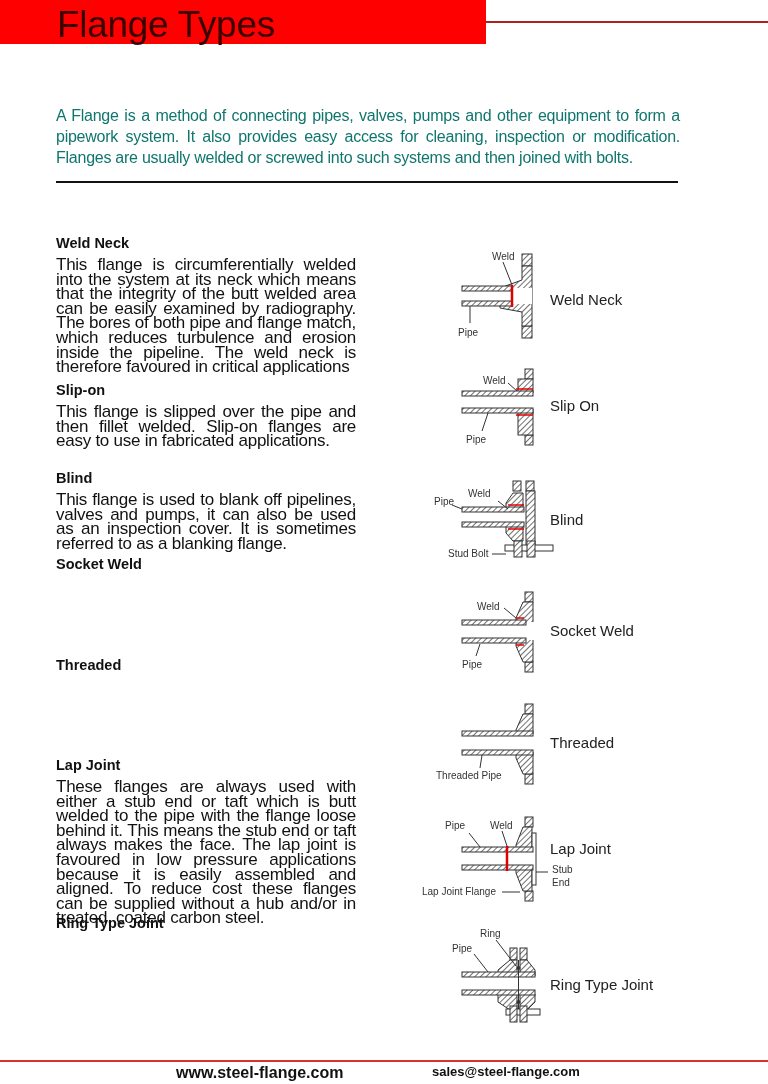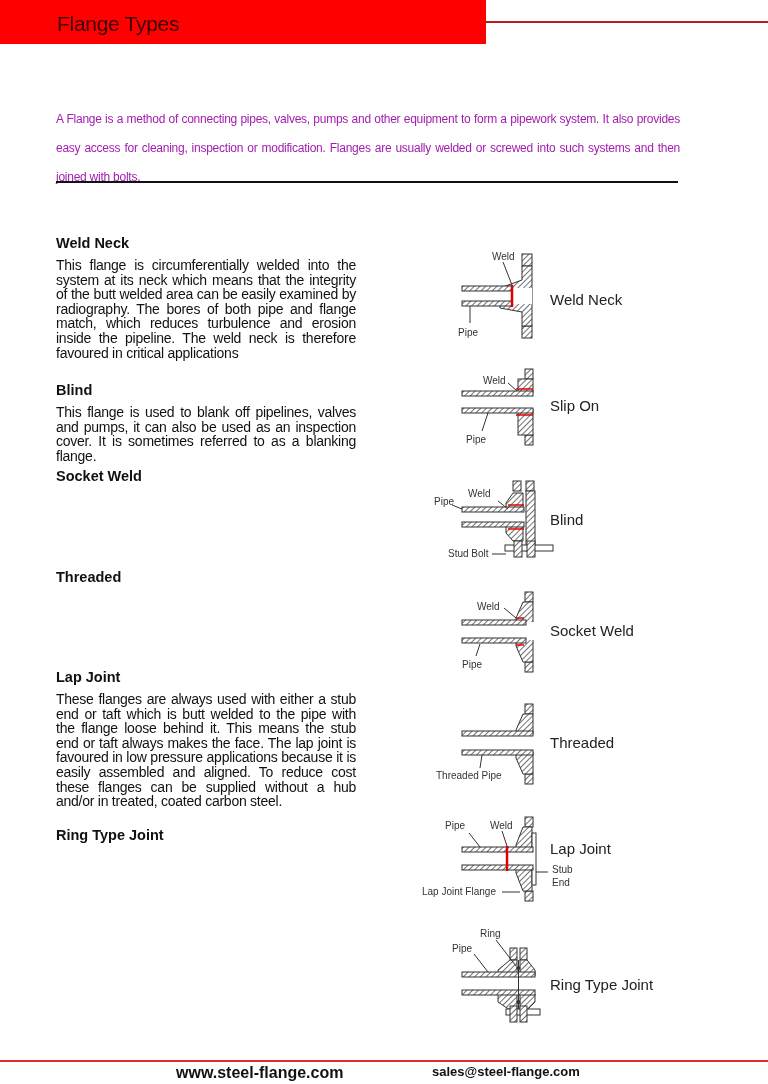--- a/index.html
+++ b/index.html
@@ -1,26 +1,26 @@
 <!DOCTYPE html>
 <html><head>
 <meta charset="utf-8">
 <style>
   html, body { margin:0; padding:0; background:#fff; }
   body { width:768px; height:1084px; position:relative; overflow:hidden;
          font-family:"Liberation Sans", sans-serif; color:#111; }
   .hdr-box { position:absolute; left:0; top:0; width:486px; height:44px; background:#ff0000; }
-  .hdr-title { position:absolute; left:57px; top:12px; font-size:21px; color:#3a0000; letter-spacing:-0.3px; }
+  .hdr-title { position:absolute; left:57px; top:4px; font-size:37px; color:#3a0000; letter-spacing:-0.3px; }
   .hdr-line { position:absolute; left:486px; top:21px; width:282px; height:2px; background:#b02020; }
-  .intro { position:absolute; left:56px; top:105px; width:624px; font-size:12px; line-height:29px;
-           text-align:justify; letter-spacing:-0.25px; color:#a21caf; }
+  .intro { position:absolute; left:56px; top:105px; width:624px; font-size:16px; line-height:21px;
+           text-align:justify; letter-spacing:-0.25px; color:#0f766e; }
   .intro-rule { position:absolute; left:56px; top:181px; width:622px; height:2px; background:#111; }
   .left-col { position:absolute; left:56px; top:234px; width:300px; }
   .sec h3 { margin:0; font-size:14.5px; font-weight:bold; color:#111; line-height:18px; }
-  .sec p { margin:6px 0 0 0; font-size:14px; line-height:14.6px; text-align:justify; letter-spacing:-0.25px; color:#111; }
+  .sec p { margin:6px 0 0 0; font-size:17px; line-height:14.6px; text-align:justify; letter-spacing:-0.25px; color:#111; }
   .diagram { position:absolute; left:410px; width:250px; }
   .diagram svg { display:block; }
   .footer-rule { position:absolute; left:0; top:1060px; width:768px; height:2px; background:#d93030; }
   .footer-web { position:absolute; left:176px; top:1064px; font-size:16px; font-weight:bold; color:#111; }
   .footer-mail { position:absolute; left:432px; top:1064px; font-size:13px; font-weight:bold; color:#111; }
   .lbl { font-family:"Liberation Sans", sans-serif; fill:#333; }
   .big { font-family:"Liberation Sans", sans-serif; fill:#222; font-size:15px; }
 </style>
 </head>
 <body>
@@ -29,20 +29,24 @@
 <div class="hdr-title">Flange Types</div>
 <div class="hdr-line"></div>
 
 <div class="intro">A Flange is a method of connecting pipes, valves, pumps and other equipment to form a pipework system. It also provides easy access for cleaning, inspection or modification. Flanges are usually welded or screwed into such systems and then joined with bolts.</div>
 <div class="intro-rule"></div>
 
 <div class="left-col">
   <div class="sec" style="height:147px;">
     <h3>Weld Neck</h3>
     <p>This flange is circumferentially welded into the system at its neck which means that the integrity of the butt welded area can be easily examined by radiography. The bores of both pipe and flange match, which reduces turbulence and erosion inside the pipeline. The weld neck is therefore favoured in critical applications</p>
+  </div>
+  <div class="sec" style="height:88px;">
+    <h3>Slip-on</h3>
+    <p>This flange is slipped over the pipe and then fillet welded. Slip-on flanges are easy to use in fabricated applications.</p>
   </div>
   <div class="sec" style="height:86px;">
     <h3>Blind</h3>
     <p>This flange is used to blank off pipelines, valves and pumps, it can also be used as an inspection cover. It is sometimes referred to as a blanking flange.</p>
   </div>
   <div class="sec" style="height:101px;">
     <h3>Socket Weld</h3>
   </div>
   <div class="sec" style="height:100px;">
     <h3>Threaded</h3>

